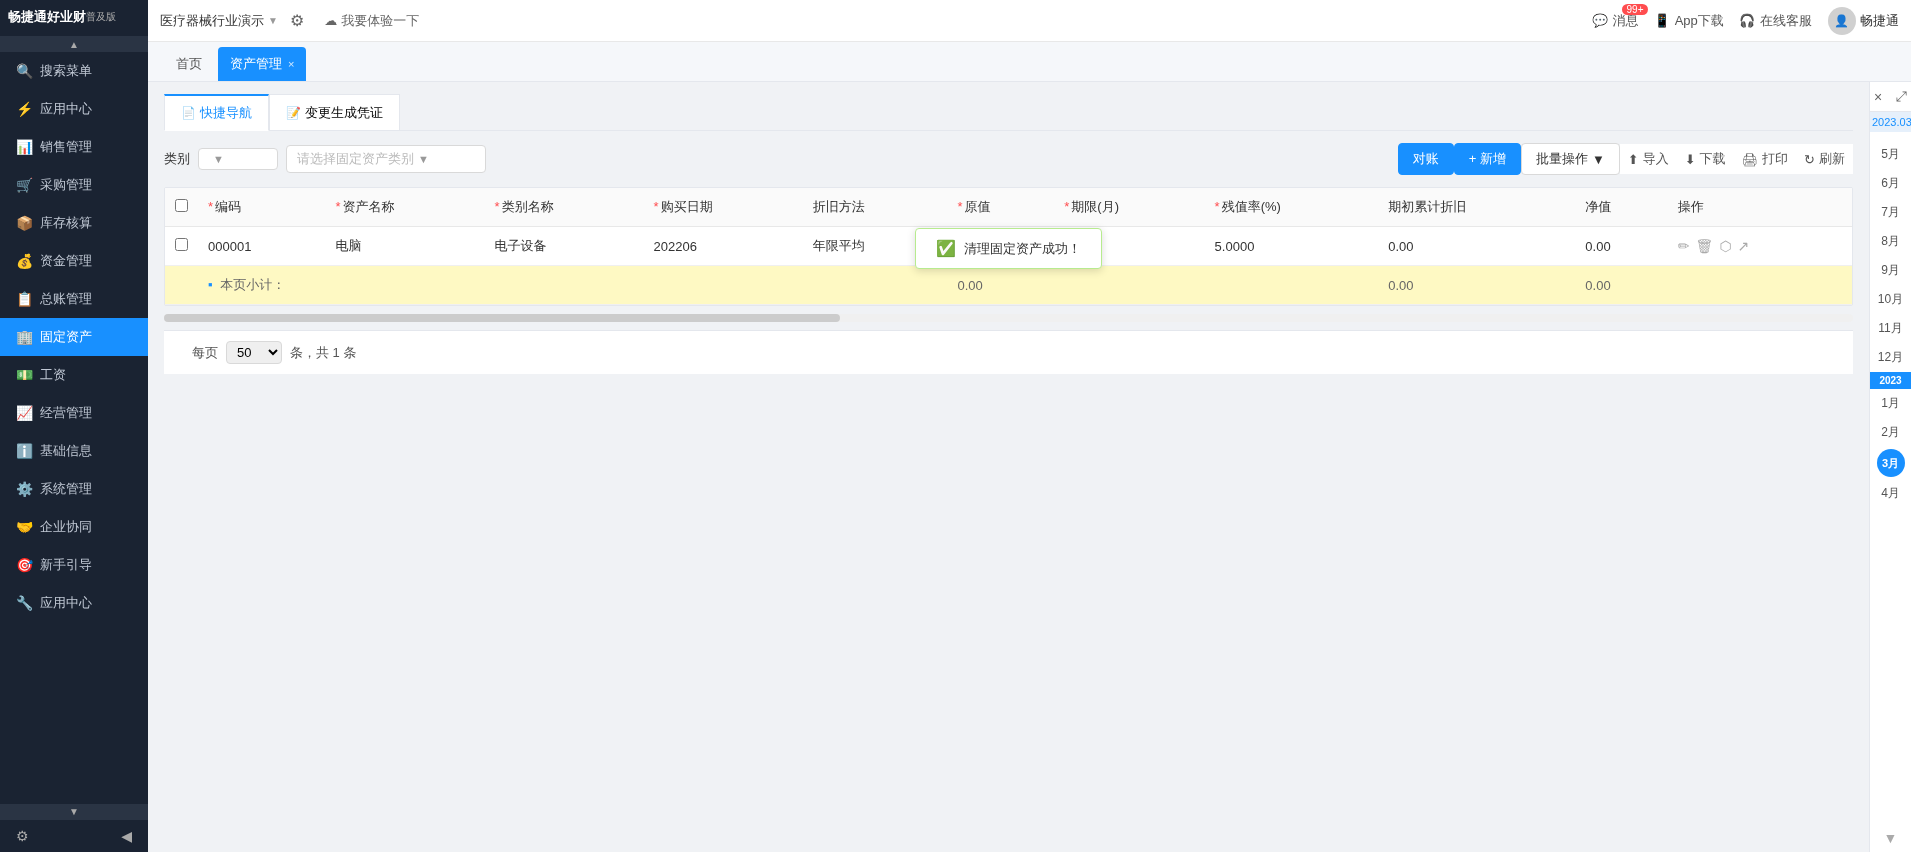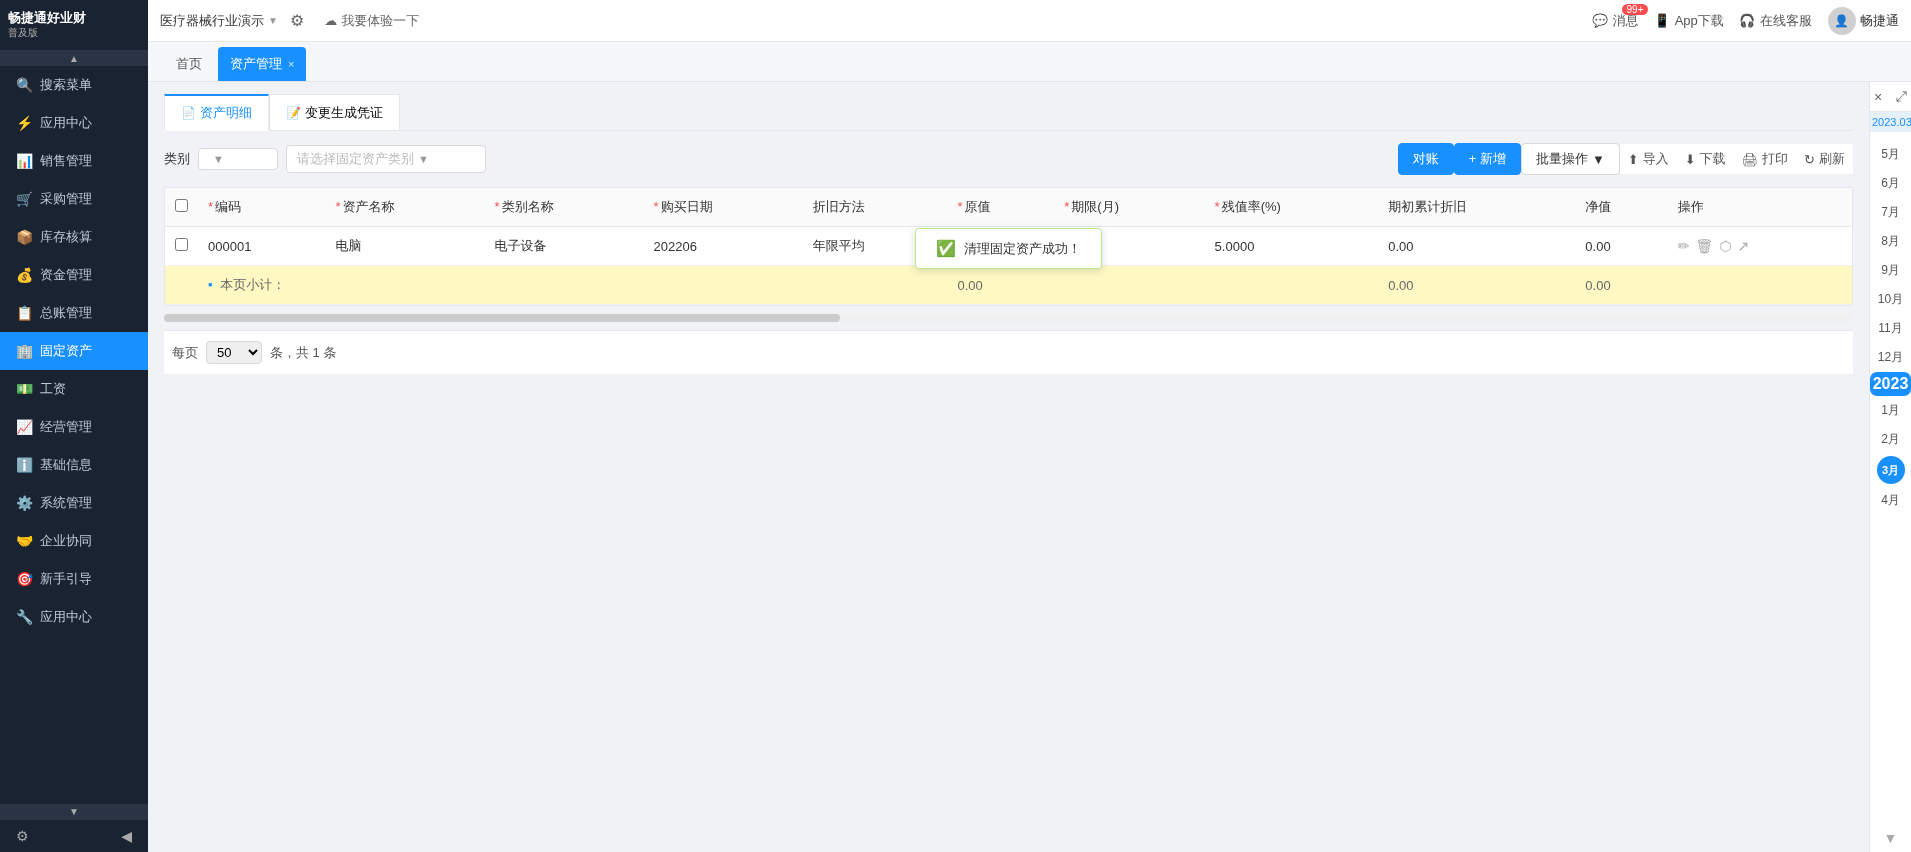--- a/index.html
+++ b/index.html
@@ -76,39 +76,39 @@
     .action-icons { display: flex; gap: 6px; align-items: center; }
     .action-icon { color: #aaa; cursor: pointer; font-size: 14px; }
 
     
     .toast-overlay { position: absolute; top: 0; left: 0; right: 0; bottom: 0; pointer-events: none; display: flex; align-items: flex-start; justify-content: center; padding-top: 30px; }
     .toast { background: #fff; border: 1px solid #b7eb8f; border-radius: 4px; padding: 10px 20px; display: flex; align-items: center; gap: 8px; box-shadow: 0 2px 8px rgba(0,0,0,0.15); pointer-events: auto; }
     .toast-icon { color: #52c41a; font-size: 16px; }
     .toast-msg { color: #333; font-size: 13px; }
 
     
-    .pagination { display: flex; align-items: center; gap: 8px; padding: 10px 8px; background: #fff; border-top: 1px solid #e4e7ed; flex-shrink: 0; }
+    .pagination { display: flex; align-items: center; gap: 8px; padding: 10px 28px; background: #fff; border-top: 1px solid #e4e7ed; flex-shrink: 0; }
     .pagination-label { font-size: 13px; color: #555; }
     .pagination-select { border: 1px solid #d9d9d9; border-radius: 4px; padding: 2px 6px; font-size: 13px; }
 
     
     .right-panel { width: 42px; background: #fff; border-left: 1px solid #e4e7ed; display: flex; flex-direction: column; align-items: center; overflow: hidden; flex-shrink: 0; }
     .right-panel-header { width: 100%; display: flex; justify-content: space-between; align-items: center; padding: 6px 4px; border-bottom: 1px solid #e4e7ed; }
     .right-panel-header-icon { font-size: 14px; color: #666; cursor: pointer; }
     .right-panel-month { color: #555; font-size: 12px; padding: 6px 0; text-align: center; cursor: pointer; width: 100%; }
 
     .scrollbar-area { height: 8px; background: #f0f0f0; margin: 4px 0; border-radius: 4px; }
     .scrollbar-thumb { height: 8px; width: 40%; background: #ccc; border-radius: 4px; }
   </style>
 </head>
 <body>
 
 <div class="sidebar">
   <div class="sidebar-header">
-    <div style="display:flex;flex-direction:column;">
+    <div style="display:flex;flex-direction:row;font-family:Liberation Mono, monospace;">
       <span class="sidebar-logo-text">畅捷通好业财</span>
       <span class="sidebar-logo-sub">普及版</span>
     </div>
   </div>
   <div class="sidebar-scroll-up">▲</div>
   <div class="sidebar-nav">
     <div class="sidebar-item">
       <span class="icon">🔍</span>
       <span>搜索菜单</span>
     </div>
@@ -218,21 +218,21 @@
       <span class="close-btn">×</span>
     </div>
   </div>
 
   <div class="content">
     <div class="main-content">
 
       <div class="sub-tabs">
         <div class="sub-tab active">
           <span class="sub-tab-icon">📄</span>
-          <span>资产明细</span>
+          <span>快捷导航</span>
         </div>
         <div class="sub-tab">
           <span class="sub-tab-icon">📝</span>
           <span>变更生成凭证</span>
         </div>
       </div>
 
       <div class="toolbar">
         <div class="toolbar-left">
           <span class="filter-label">类别</span>
@@ -368,21 +368,21 @@
       <div style="background:#e6f0fb;color:#1890ff;font-size:11px;padding:4px 2px;text-align:center;width:100%;cursor:pointer;">2023.03</div>
       <div style="height:8px;"></div>
       <div class="right-panel-month">5月</div>
       <div class="right-panel-month">6月</div>
       <div class="right-panel-month">7月</div>
       <div class="right-panel-month">8月</div>
       <div class="right-panel-month">9月</div>
       <div class="right-panel-month">10月</div>
       <div class="right-panel-month">11月</div>
       <div class="right-panel-month">12月</div>
-      <div style="background:#1890ff;color:#fff;font-size:16px;padding:3px 0;text-align:center;width:100%;font-weight:bold;border-radius:7px;">2023</div>
+      <div style="background:#1890ff;color:#fff;font-size:10px;padding:3px 0;text-align:center;width:100%;font-weight:bold;">2023</div>
       <div class="right-panel-month">1月</div>
       <div class="right-panel-month">2月</div>
       <div style="background:#1890ff;color:#fff;font-size:11px;width:28px;height:28px;display:flex;align-items:center;justify-content:center;border-radius:50%;margin:2px auto;cursor:pointer;font-weight:bold;">3月</div>
       <div class="right-panel-month">4月</div>
       <div style="margin-top:auto;padding:6px;color:#aaa;font-size:14px;cursor:pointer;text-align:center;">▼</div>
     </div>
   </div>
 </div>
 
 </body></html>

